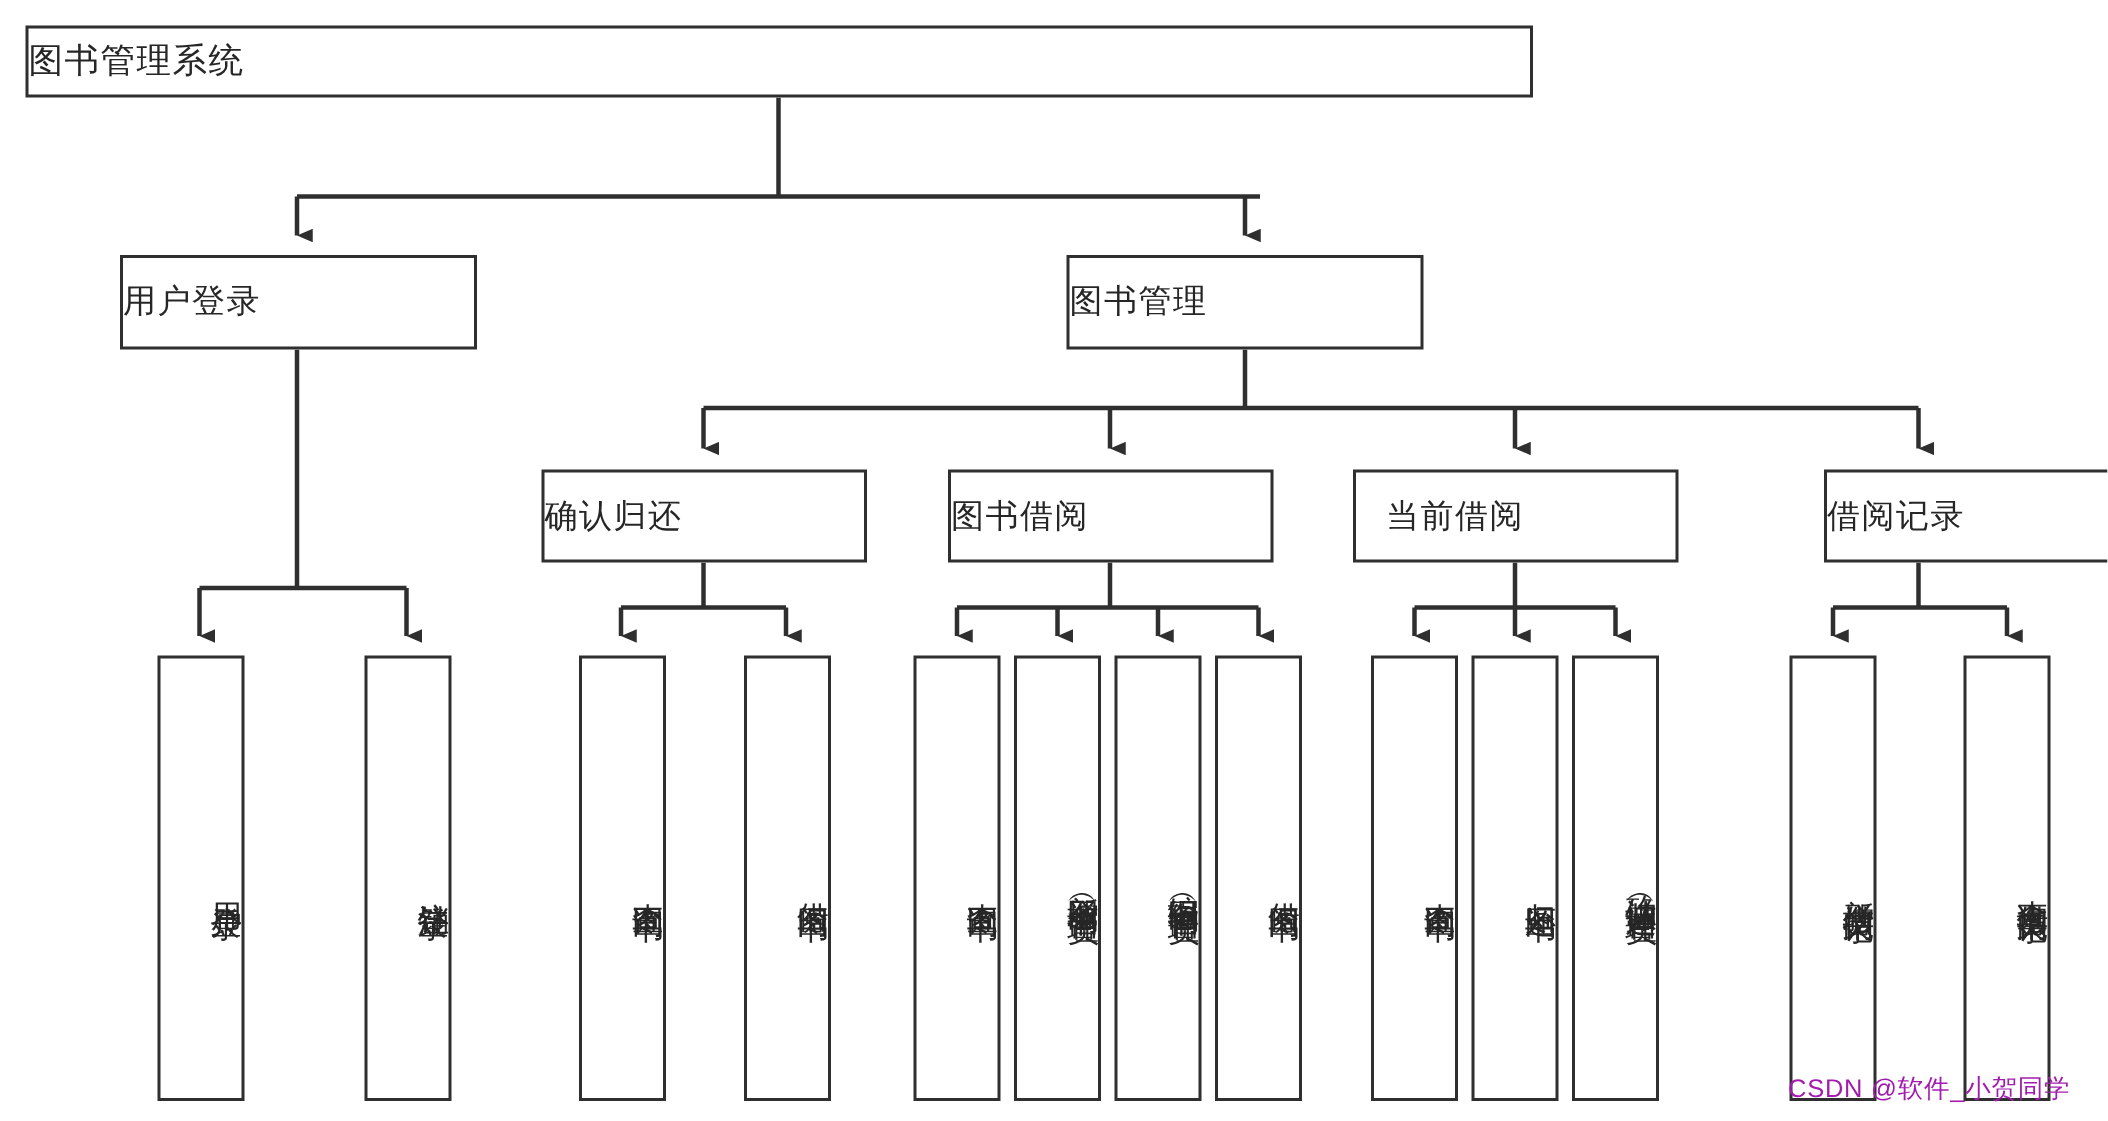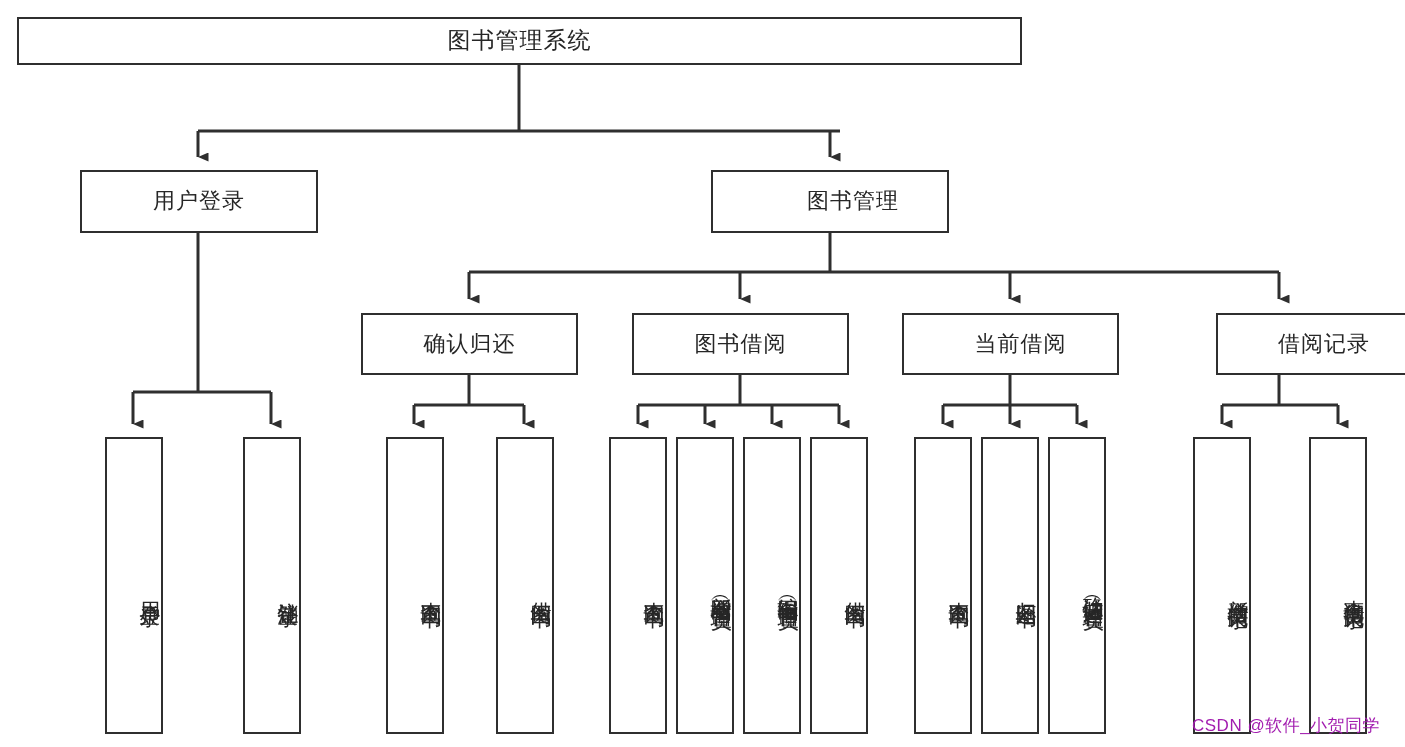--- a/index.html
+++ b/index.html
@@ -26,21 +26,21 @@
     pointer-events: none;
   }
   .node {
     position: absolute;
     box-sizing: border-box;
     border: 2px solid #2f2f2f;
     background: #ffffff;
     color: #262626;
     display: flex;
     align-items: center;
-    justify-content: center;
+    justify-content: flex-start;
     text-align: center;
   }
   .node.horiz {
     font-size: 22px;
     letter-spacing: 1px;
     line-height: 1.2;
   }
   .node.root {
     font-size: 23px;
   }
@@ -123,21 +123,21 @@
     </g>
   </svg>
 
   <div class="node horiz root" style="left:17px; top:17px; width:1005px; height:48px;">
     <span class="lbl">图书管理系统</span>
   </div>
 
   <div class="node horiz" style="left:80px; top:170px; width:238px; height:63px;">
     <span class="lbl">用户登录</span>
   </div>
-  <div class="node horiz" style="left:711px; top:170px; width:238px; height:63px;padding-left:46px;">
+  <div class="node horiz" style="left:711px; top:170px; width:238px; height:63px;">
     <span class="lbl">图书管理</span>
   </div>
 
   <div class="node horiz" style="left:361px; top:313px; width:217px; height:62px;">
     <span class="lbl">确认归还</span>
   </div>
   <div class="node horiz" style="left:632px; top:313px; width:217px; height:62px;">
     <span class="lbl">图书借阅</span>
   </div>
   <div class="node horiz" style="left:902px; top:313px; width:217px; height:62px;padding-left:20px;">

